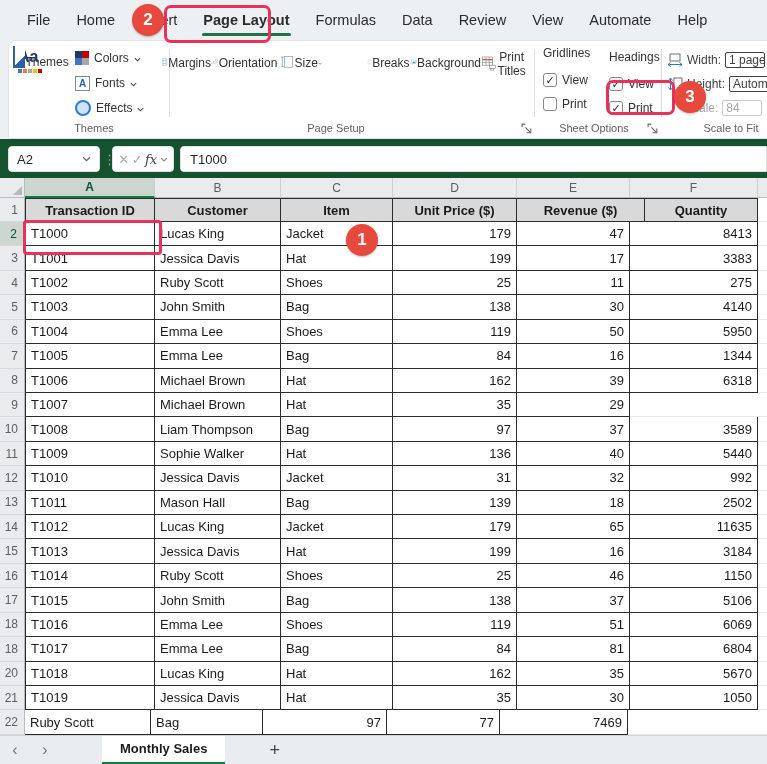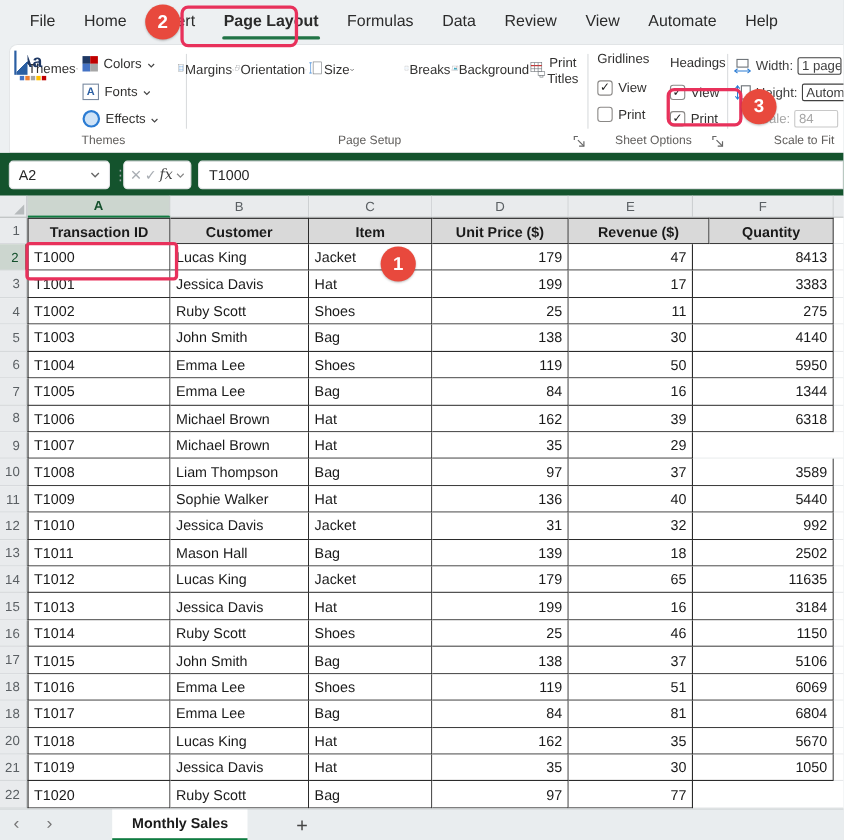--- a/index.html
+++ b/index.html
@@ -538,25 +538,25 @@
           <div class="cell w-a first">T1019</div>
           <div class="cell w-b">Jessica Davis</div>
           <div class="cell w-c">Hat</div>
           <div class="cell w-d num">35</div>
           <div class="cell w-e num">30</div>
           <div class="cell w-f num">1050</div>
           <div class="sliver"></div>
         </div>
         <div class="grid-row">
           <div class="rowhdr w-rh">22</div>
-          <div class="cell w-a first">T1020</div>
           <div class="cell w-b">Ruby Scott</div>
           <div class="cell w-c">Bag</div>
           <div class="cell w-d num">97</div>
           <div class="cell w-e num">77</div>
+          <div class="cell w-f num">7469</div>
           <div class="sliver"></div>
         </div>
       </div>
   </div>
 
   <div class="sheetbar">
     <span class="navarrow">‹</span>
     <span class="navarrow">›</span>
     <span class="sheettab">Monthly Sales</span>
     <span class="addsheet">+</span>

